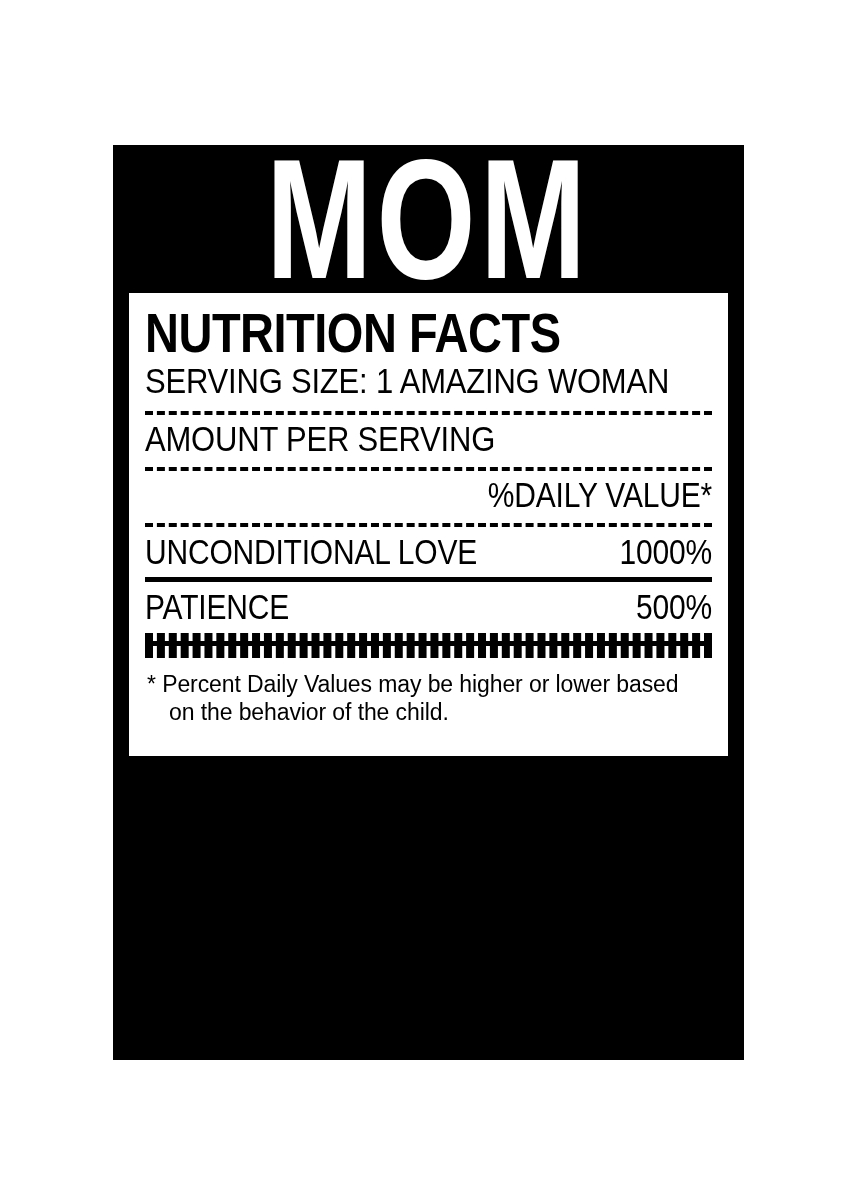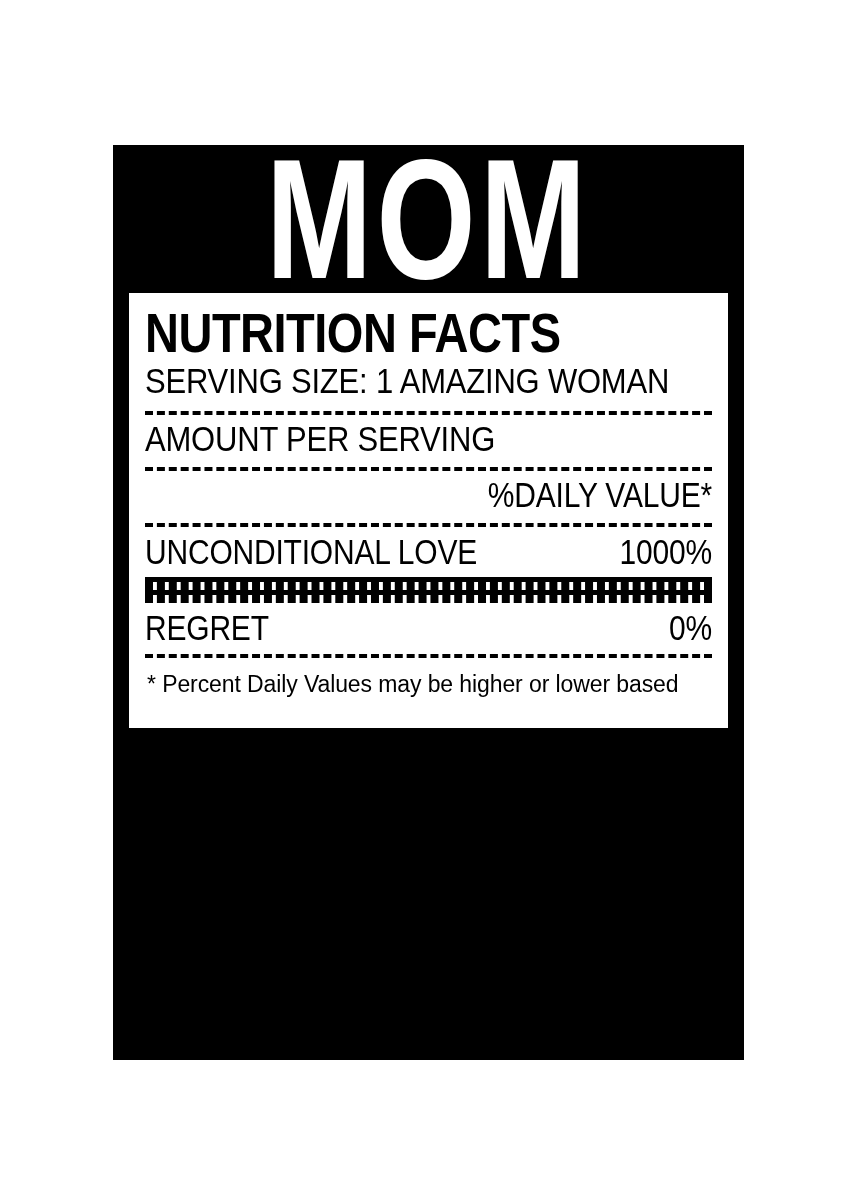--- a/index.html
+++ b/index.html
@@ -173,35 +173,36 @@
       <div class="dv-row">%DAILY VALUE*</div>
 
       <div class="rule-dashed"></div>
 
       <div class="fact-row">
         <span class="nm">UNCONDITIONAL LOVE</span>
         <span class="vl">1000%</span>
       </div>
       <div class="rule-solid"></div>
 
+      <div class="fact-row">
+        <span class="nm">PATIENCE</span>
+        <span class="vl">500%</span>
+      </div>
       <div class="rule-dashed"></div>
 
       <div class="rule-dashed"></div>
 
       <div class="rule-solid"></div>
 
       <div class="rule-dashed"></div>
 
       <div class="rule-dashed"></div>
 
-      <div class="fact-row">
-        <span class="nm">REGRET</span>
-        <span class="vl">0%</span>
-      </div>
       <div class="rule-dashed"></div>
 
       <div class="footnote">
         <div class="ln1">* Percent Daily Values may be higher or lower based</div>
+        <div class="ln2">on the behavior of the child.</div>
       </div>
 
     </div>
   </div>
 </div>
 
 </body></html>

